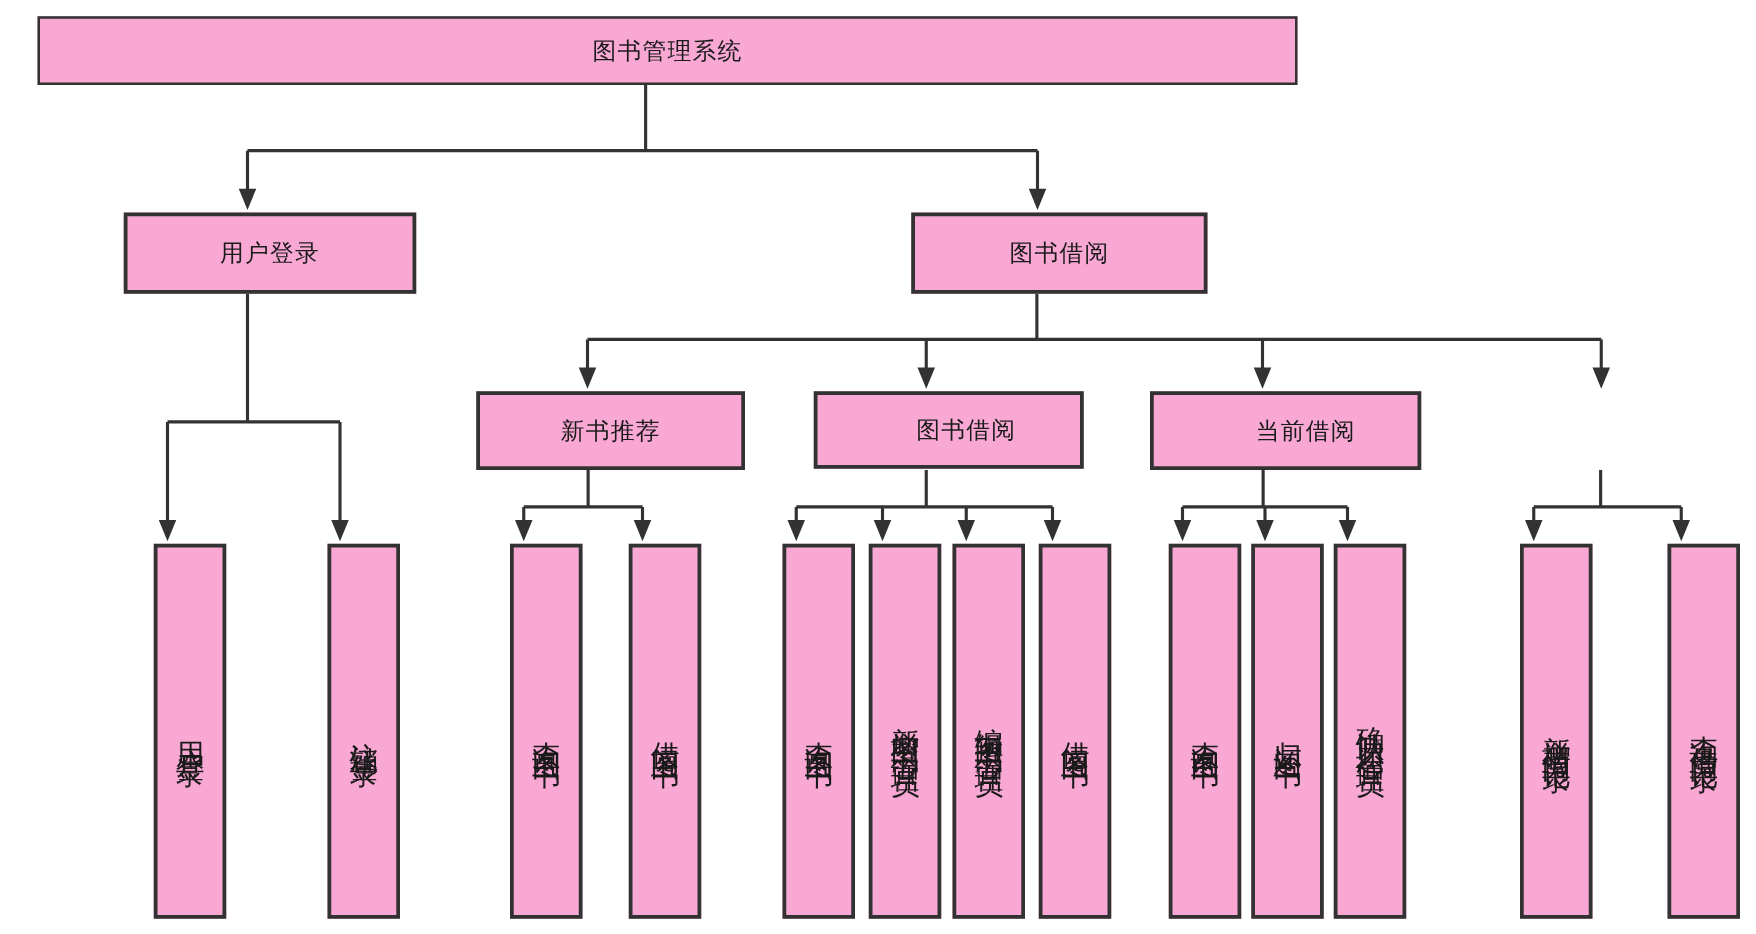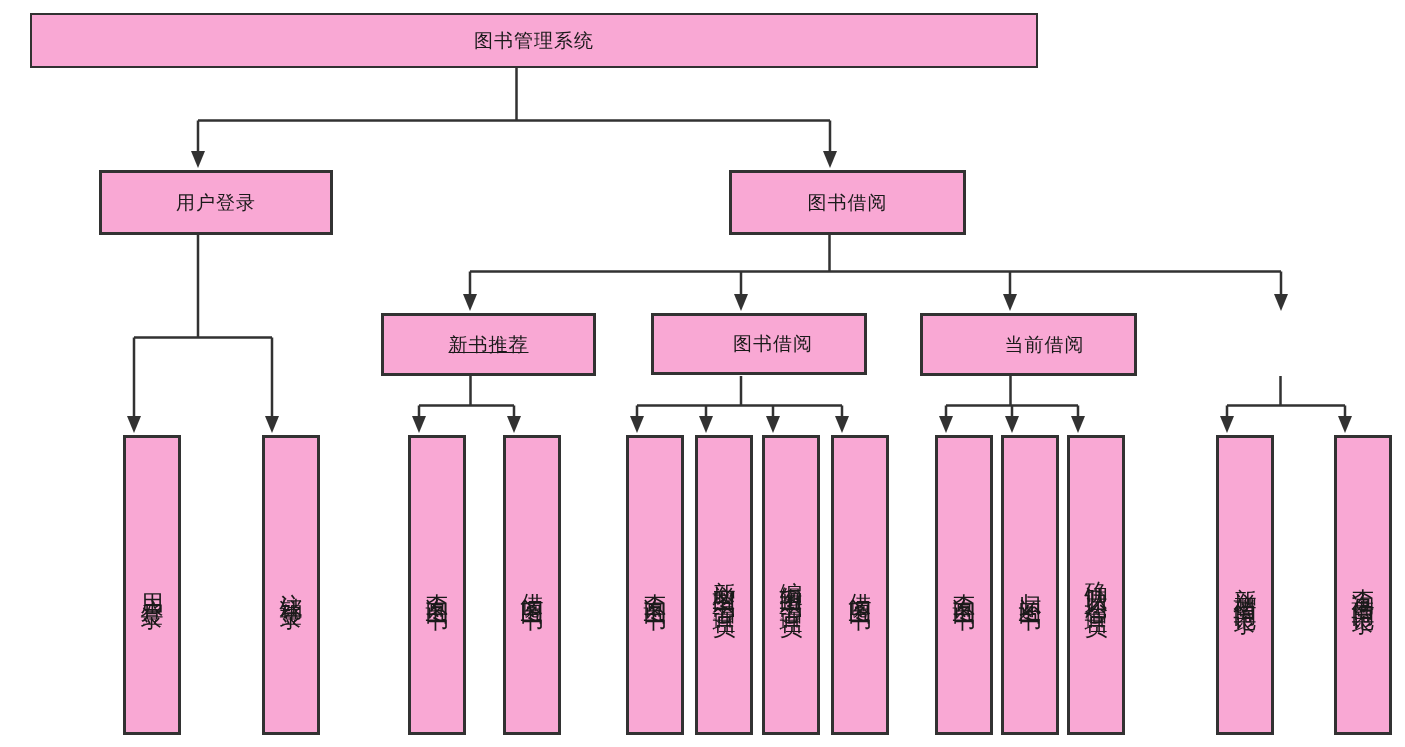--- a/index.html
+++ b/index.html
@@ -88,21 +88,21 @@
       <polygon points="1220,416 1234,416 1227,433"></polygon>
       <polygon points="1338,416 1352,416 1345,433"></polygon>
     </g>
   </svg>
 
   <div class="box root-box" style="left:12px;top:13px;width:1008px;height:55px;">图书管理系统</div>
 
   <div class="box h-box" style="left:81px;top:170px;width:234px;height:65px;">用户登录</div>
   <div class="box h-box" style="left:711px;top:170px;width:237px;height:65px;">图书借阅</div>
 
-  <div class="box h-box" style="left:363px;top:313px;width:215px;height:63px;text-decoration:underline;">新书推荐</div>
+  <div class="box h-box" style="left:363px;top:313px;width:215px;height:63px;">新书推荐</div>
   <div class="box h-box" style="left:633px;top:313px;width:216px;height:62px;padding-left:28px;">图书借阅</div>
   <div class="box h-box" style="left:902px;top:313px;width:217px;height:63px;padding-left:32px;">当前借阅</div>
 
   <div class="box v-box" style="left:105px;top:435px;width:58px;height:300px;">
     <span class="v-text">用户登录</span>
   </div>
   <div class="box v-box" style="left:244px;top:435px;width:58px;height:300px;">
     <span class="v-text">注销登录</span>
   </div>
 

